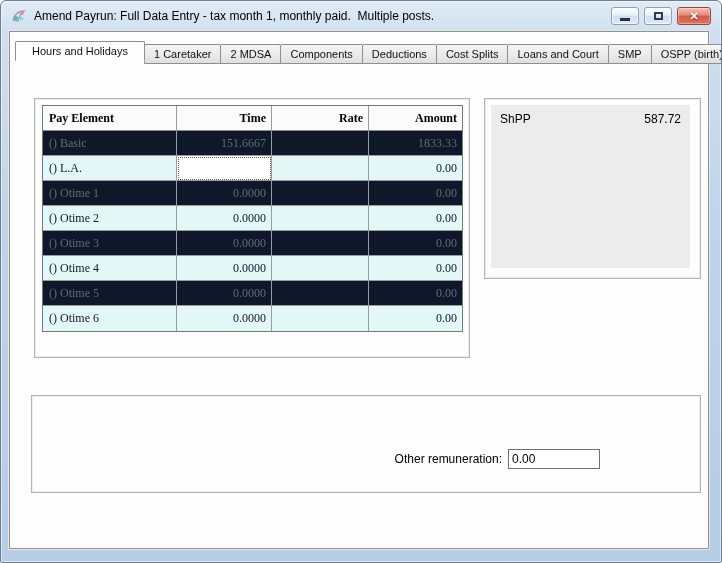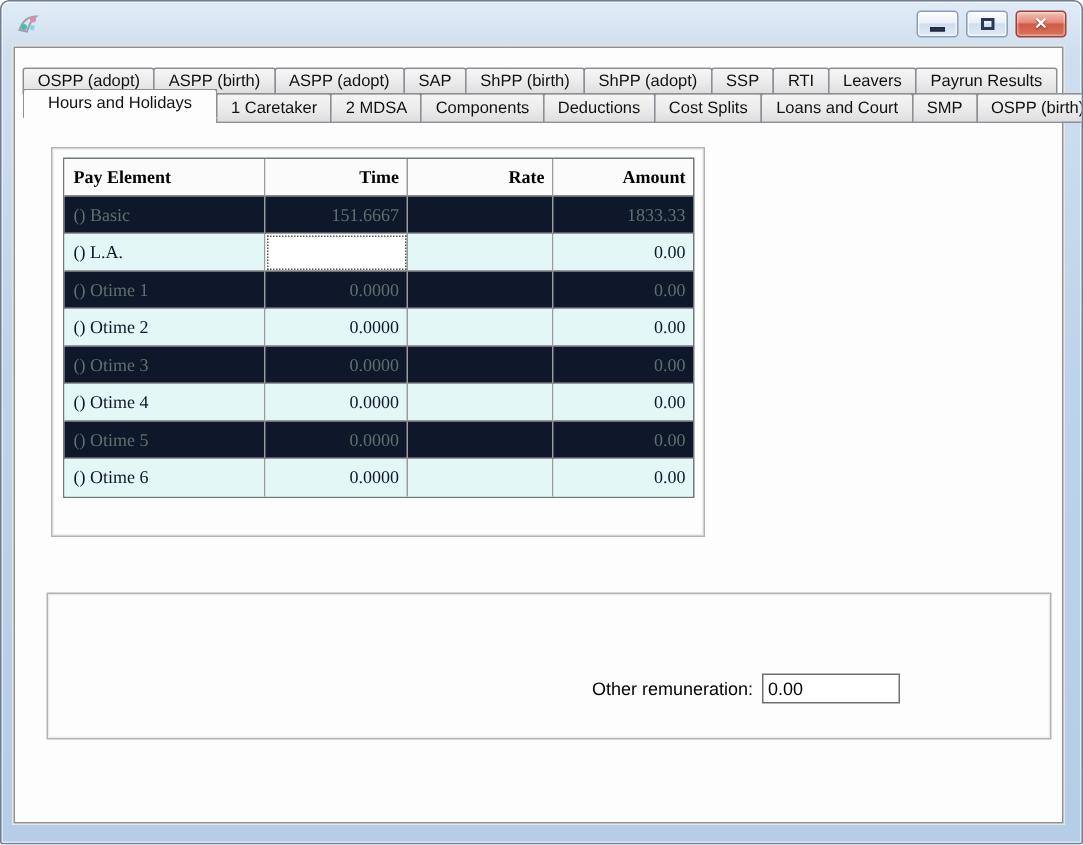--- a/index.html
+++ b/index.html
@@ -116,48 +116,37 @@
 <div class="window">
   <div class="titlebar">
     <span class="app-icon">
       <svg width="16" height="16" viewBox="0 0 16 16">
         <path d="M2 12 Q5 3 13 3 Q9 6 7 13 Z" fill="none" stroke="#9aa3ab" stroke-width="1.4"></path>
         <circle cx="11" cy="5" r="2" fill="#e387b4"></circle>
         <circle cx="5" cy="10" r="2" fill="#4fb8b4"></circle>
         <rect x="9" y="9" width="3" height="3" fill="#8fd0e8" transform="rotate(20 10.5 10.5)"></rect>
       </svg>
     </span>
+    <span class="title">Amend Payrun: Full Data Entry - tax month 1, monthly paid.  Multiple posts.</span>
     <div class="win-buttons">
       <div class="winbtn min">
           <span class="glyph-min"></span>
         </div>
       <div class="winbtn max">
           <span class="glyph-restore"></span>
         </div>
       <div class="winbtn close">
           <span class="glyph-close">✕</span>
         </div>
     </div>
   </div>
 
   <div class="client">
 
     <div class="tabs">
-      <div class="tabrow" id="tab-row-1">
-          <div class="tab">OSPP (adopt)</div>
-          <div class="tab">ASPP (birth)</div>
-          <div class="tab">ASPP (adopt)</div>
-          <div class="tab">SAP</div>
-          <div class="tab">ShPP (birth)</div>
-          <div class="tab">ShPP (adopt)</div>
-          <div class="tab">SSP</div>
-          <div class="tab">RTI</div>
-          <div class="tab">Leavers</div>
-          <div class="tab">Payrun Results</div>
-        </div>
       <div class="tabrow row2" id="tab-row-2">
           <div class="tab selected">Hours and Holidays</div>
           <div class="tab">1 Caretaker</div>
           <div class="tab">2 MDSA</div>
           <div class="tab">Components</div>
           <div class="tab">Deductions</div>
           <div class="tab">Cost Splits</div>
           <div class="tab">Loans and Court</div>
           <div class="tab">SMP</div>
           <div class="tab">OSPP (birth)</div>
@@ -216,20 +205,26 @@
           </div>
           <div class="grow even">
             <div class="cell c0">() Otime 6</div>
             <div class="cell c1">0.0000</div>
             <div class="cell c2"></div>
             <div class="cell c3">0.00</div>
           </div>
         </div>
     </div>
 
+    <div class="panel side-panel">
+      <div class="side-box">
+        <span>ShPP</span>
+        <span>587.72</span>
+      </div>
+    </div>
 
     <div class="panel bottom-panel">
       <div class="remuneration-row">
         <label>Other remuneration:</label>
         <input type="text" value="0.00" style="">
       </div>
     </div>
 
   </div>
 </div>

